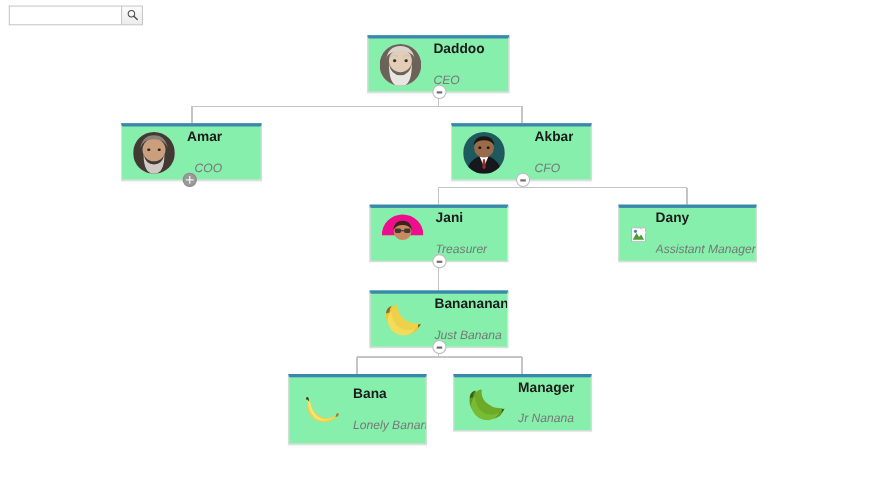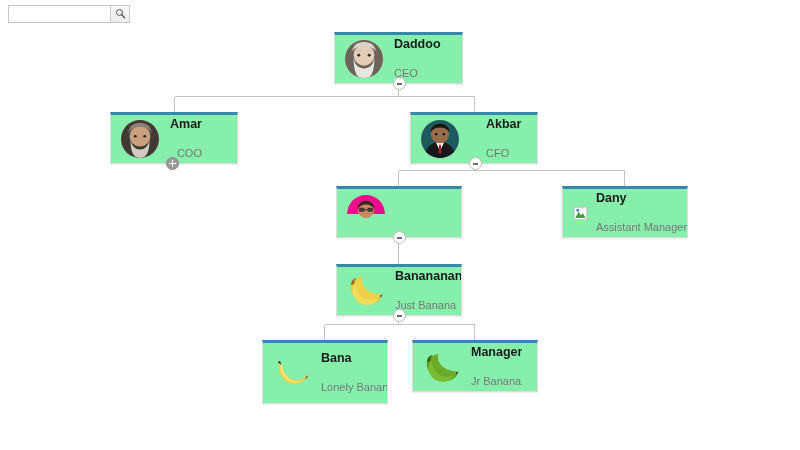--- a/index.html
+++ b/index.html
@@ -106,20 +106,21 @@
     font-size: 12.5px;
     font-weight: bold;
     color: #1b1b1b;
     white-space: nowrap;
   }
   .node-title {
     font-size: 11px;
     color: #777777;
     margin-top: 14px;
     white-space: nowrap;
+    font-style: italic;
   }
 
   
   .toggle {
     position: absolute;
     width: 13px;
     height: 13px;
     border-radius: 50%;
     box-sizing: border-box;
     display: flex;
@@ -265,20 +266,24 @@
     <div class="node-avatar" style="background:transparent;">
       <svg viewBox="0 0 40 40">
         <path d="M0 21 A20 20 0 0 1 40 21 Z" fill="#ee0d8c"></path>
         <circle cx="20" cy="17" r="8.5" fill="#c98a62"></circle>
         <path d="M11 16 Q12 7 20 7 Q28 7 29 16 Q26 11 20 11 Q14 11 11 16Z" fill="#3b2418"></path>
         <rect x="12.5" y="14.5" width="6" height="4.2" rx="1.4" fill="#2a2a2a" opacity="0.85"></rect>
         <rect x="21.5" y="14.5" width="6" height="4.2" rx="1.4" fill="#2a2a2a" opacity="0.85"></rect>
         <rect x="18.3" y="16" width="3.4" height="1.1" fill="#2a2a2a" opacity="0.85"></rect>
       </svg>
     </div>
+    <div class="node-text">
+      <div class="node-name">Jani</div>
+      <div class="node-title">Treasurer</div>
+    </div>
     <div class="toggle minus" style="left:56px; bottom:-7px;"></div>
   </div>
 
   <div class="node" style="left:562px; top:186px; width:126px; height:52px; padding-left:9px; align-items:center;">
     <div class="broken-img">
       <svg viewBox="0 0 16 16">
         <path d="M1.2 1.2 H14.8 V14.8 H1.2 Z" fill="#fdfdfd" stroke="#b9b9b9" stroke-width="1"></path>
         <path d="M9.5 1.2 L14.8 6.6 L14.8 1.2 Z" fill="#ffffff" stroke="#b9b9b9" stroke-width="0.9"></path>
         <path d="M2.4 12.8 L6.0 6.2 L8.6 10.0 L10.4 7.6 L13.4 12.8 Z" fill="#4e9a3a"></path>
         <circle cx="5.0" cy="4.6" r="1.5" fill="#3d7fc1"></circle>
@@ -328,17 +333,17 @@
       <svg viewBox="0 0 40 38">
         <path d="M4 14 Q5 8 10 7 Q9 13 13 18 Q20 26 30 26 Q33 26 35 24 Q33 32 24 33 Q13 33 7 25 Q3 20 4 14Z" fill="#5e9c22"></path>
         <path d="M6 17 Q8 11 12 10 Q11 16 15 21 Q22 28 31 27 Q28 33 21 34 Q11 34 7 26 Q4 21 6 17Z" fill="#79bb33"></path>
         <path d="M9 10 Q11 6 15 6 Q14 12 18 17 Q25 24 34 23 Q32 28 25 29 Q15 29 11 21 Q8 15 9 10Z" fill="#6daa2a"></path>
         <path d="M4 14 Q4 10 7 8 L9 7 Q7 10 7 13Z" fill="#3b5e16"></path>
         <path d="M33 24 Q36 24 36 22 Q35 26 33 27Z" fill="#33530f"></path>
       </svg>
     </div>
     <div class="node-text" style="margin-left:8px;">
       <div class="node-name">Manager</div>
-      <div class="node-title">Jr Banana</div>
+      <div class="node-title">Jr Nanana</div>
     </div>
   </div>
 
 </div>
 
 </body></html>

